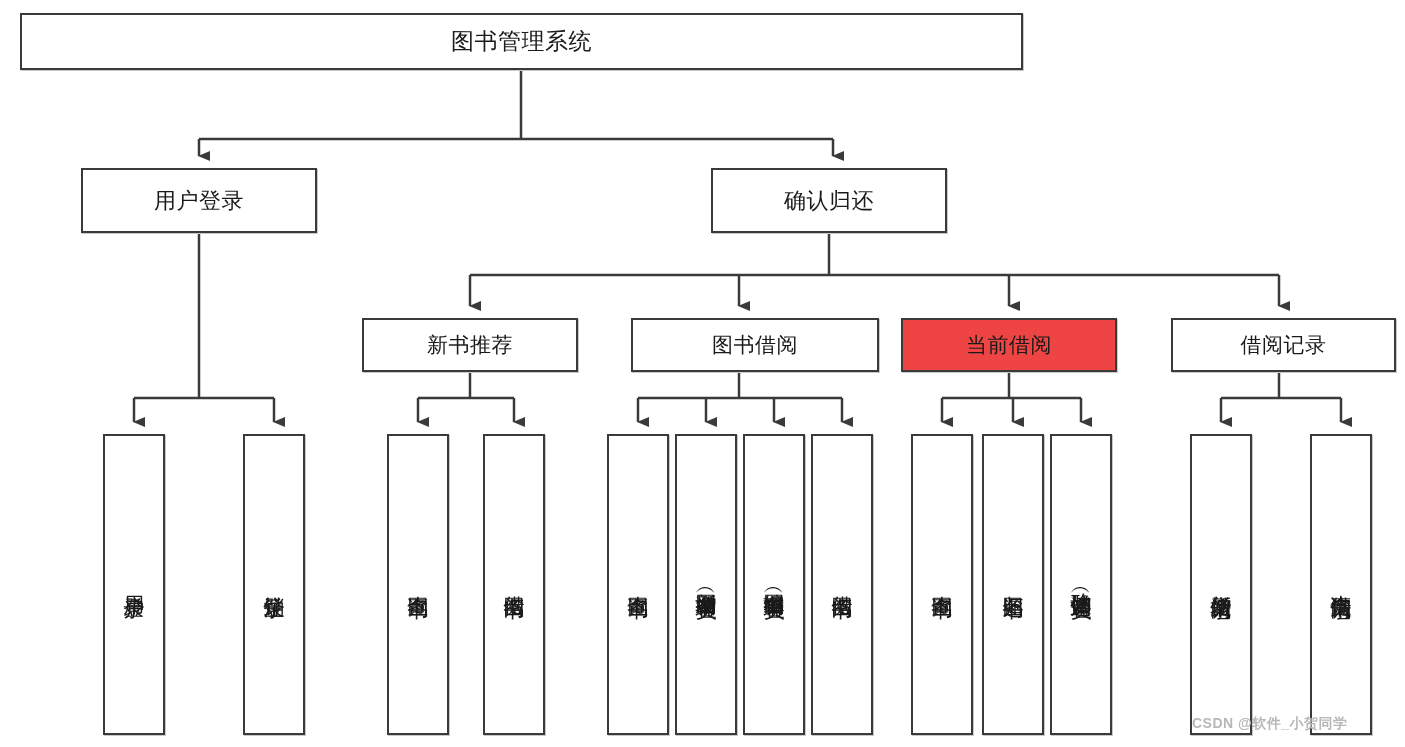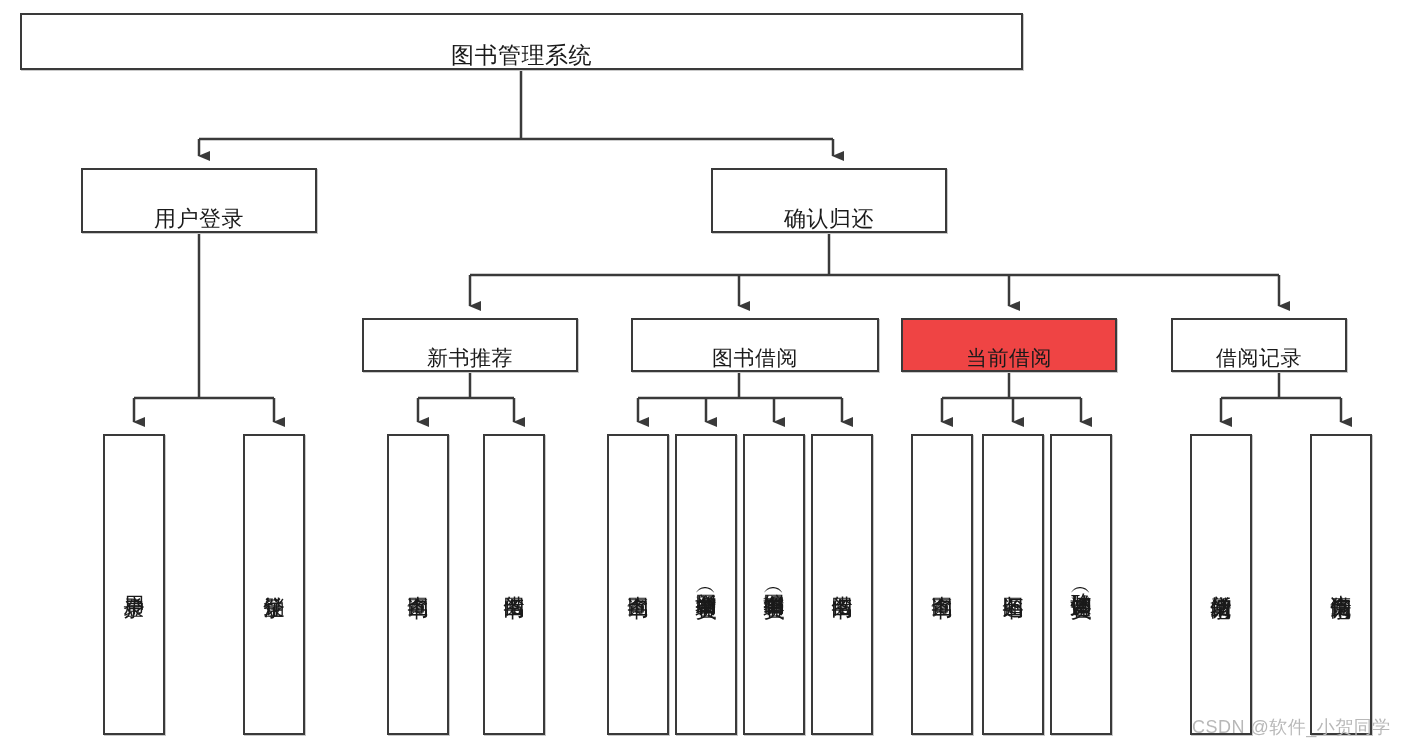--- a/index.html
+++ b/index.html
@@ -22,21 +22,21 @@
     width: 1405px;
     height: 747px;
   }
   .node {
     position: absolute;
     box-sizing: border-box;
     background: #ffffff;
     border: 2px solid #3a3a3a;
     box-shadow: 1px 1px 0 0 #c9c9c9;
     display: flex;
-    align-items: flex-end;
+    align-items: center;
     justify-content: center;
     color: #1a1a1a;
   }
   .node.level0 { font-size: 23px; }
   .node.level1 { font-size: 22px; }
   .node.level2 { font-size: 21px; }
   .node-label {
     line-height: 1.15;
     letter-spacing: 0.5px;
     white-space: nowrap;
@@ -52,25 +52,26 @@
     text-orientation: upright;
     font-size: 21px;
     line-height: 1.05;
     letter-spacing: 1px;
     white-space: normal;
     text-align: center;
     max-height: 100%;
   }
   .watermark {
     position: absolute;
-    font-size: 18px;
+    font-size: 14px;
     color: #b8b8b8;
     letter-spacing: 0.5px;
     white-space: nowrap;
     pointer-events: none;
+    font-weight: bold;
   }
 </style>
 </head>
 <body>
 
 <div id="canvas">
 
   <svg id="connectors" viewBox="0 0 1405 747" xmlns="http://www.w3.org/2000/svg">
     <defs>
       <marker id="arrow" viewBox="0 0 10 12" refX="5" refY="11" markerWidth="10" markerHeight="12" orient="auto-start-reverse" markerUnits="userSpaceOnUse">
@@ -134,21 +135,21 @@
 
   <div class="node level2" style="left: 362px; top: 318px; width: 216px; height: 54px; border-color: rgb(58, 58, 58); background: rgb(255, 255, 255); color: rgb(26, 26, 26);">
     <span class="node-label">新书推荐</span>
   </div>
   <div class="node level2" style="left: 631px; top: 318px; width: 248px; height: 54px; border-color: rgb(58, 58, 58); background: rgb(255, 255, 255); color: rgb(26, 26, 26);">
     <span class="node-label">图书借阅</span>
   </div>
   <div class="node level2" style="left: 901px; top: 318px; width: 216px; height: 54px; border-color: rgb(58, 58, 58); background: #ef4444; color: rgb(26, 26, 26);">
     <span class="node-label">当前借阅</span>
   </div>
-  <div class="node level2" style="left: 1171px; top: 318px; width: 176px; height: 54px; border-color: rgb(58, 58, 58); background: rgb(255, 255, 255); color: rgb(26, 26, 26);">
+  <div class="node level2" style="left: 1171px; top: 318px; width: 225px; height: 54px; border-color: rgb(58, 58, 58); background: rgb(255, 255, 255); color: rgb(26, 26, 26);">
     <span class="node-label">借阅记录</span>
   </div>
 
   <div class="node leaf" style="left: 103px; top: 434px; width: 62px; height: 301px; border-color: rgb(58, 58, 58); background: rgb(255, 255, 255); color: rgb(26, 26, 26);">
     <span class="node-label">用户登录</span>
   </div>
   <div class="node leaf" style="left: 243px; top: 434px; width: 62px; height: 301px; border-color: rgb(58, 58, 58); background: rgb(255, 255, 255); color: rgb(26, 26, 26);">
     <span class="node-label">注销登录</span>
   </div>
   <div class="node leaf" style="left: 387px; top: 434px; width: 62px; height: 301px; border-color: rgb(58, 58, 58); background: rgb(255, 255, 255); color: rgb(26, 26, 26);">

